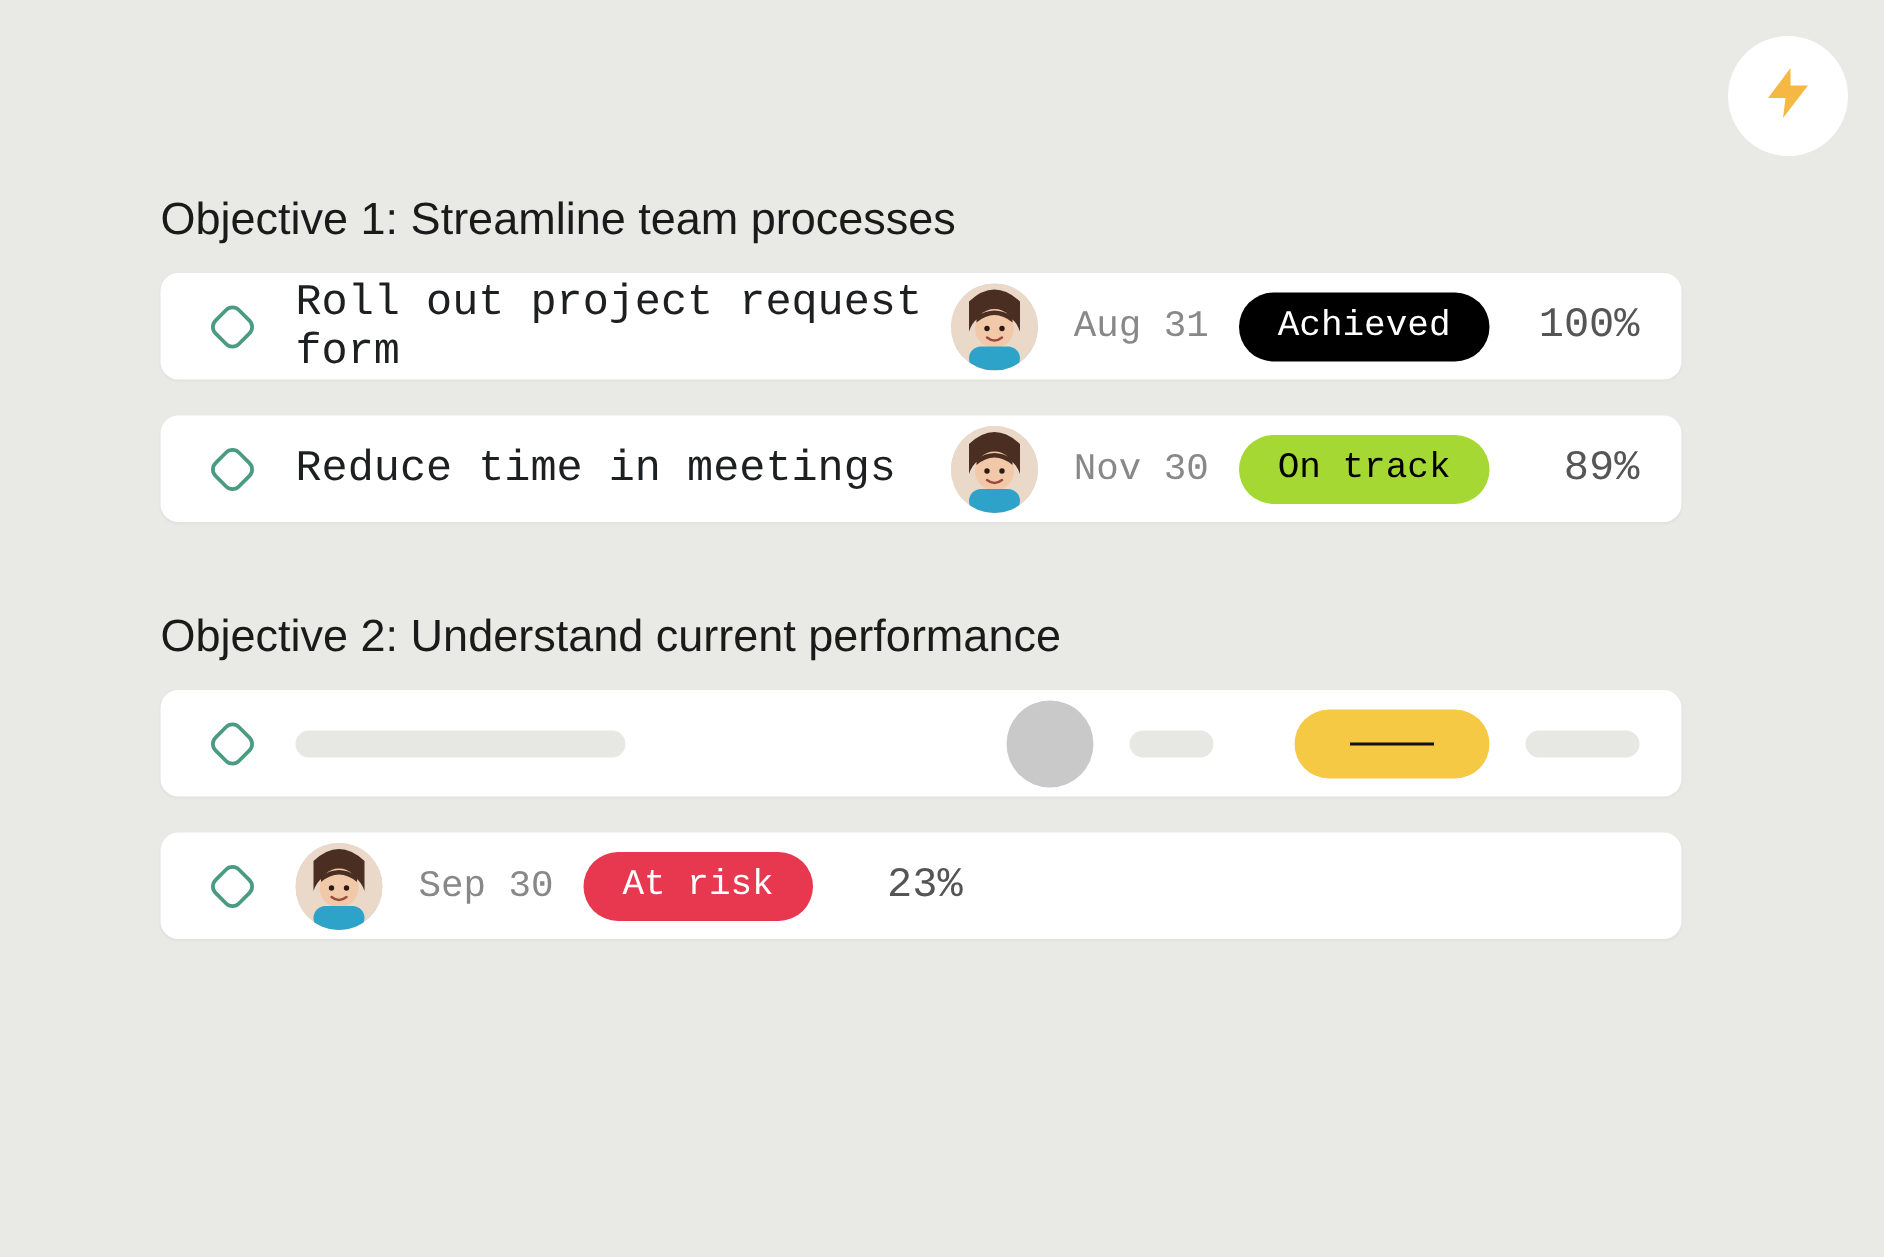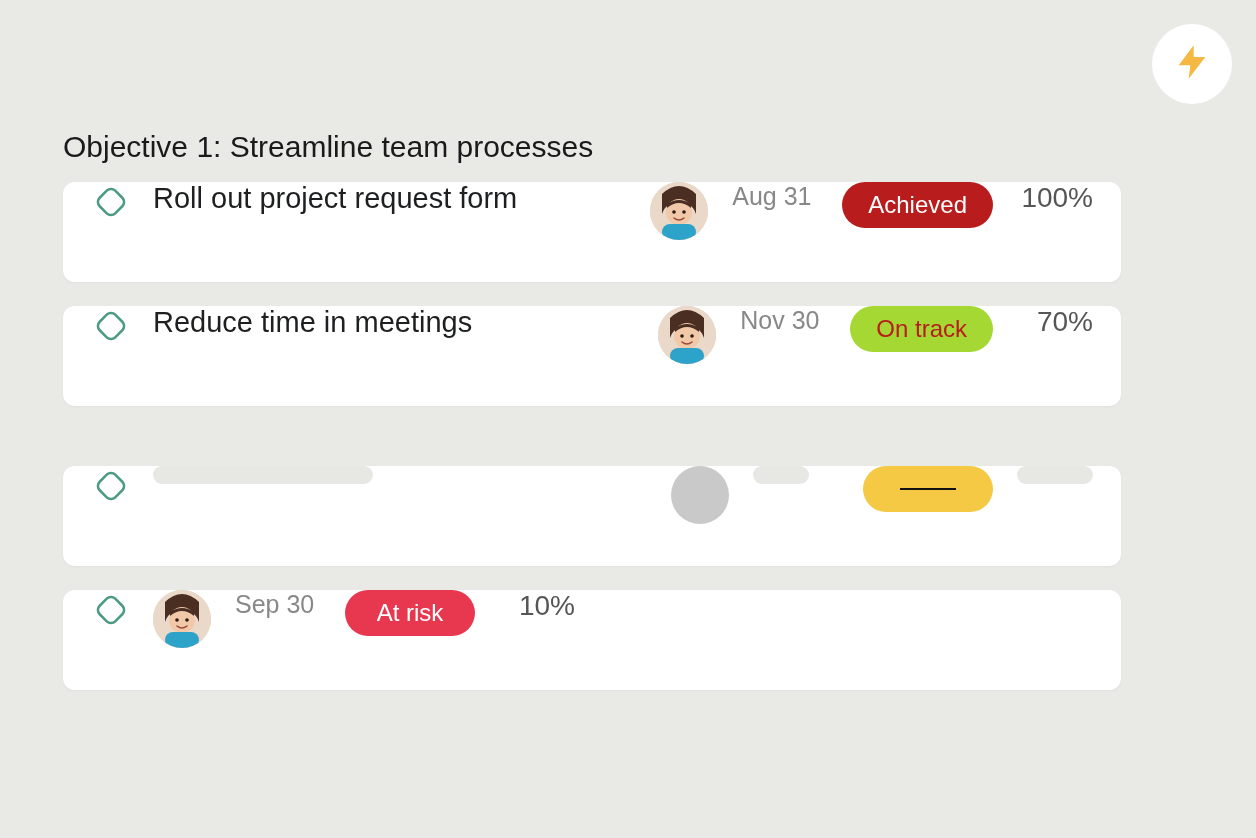--- a/index.html
+++ b/index.html
@@ -17,37 +17,39 @@
       right: 24px;
       width: 80px;
       height: 80px;
       border-radius: 50%;
       background: #ffffff;
       display: flex;
       align-items: center;
       justify-content: center;
     }
     .container {
-      padding: 130px 135px 0 63px;
+      padding: 130px 135px 0 107px;
     }
     .objective-group { margin-bottom: 60px; }
     .objective-title {
       font-size: 30px;
       font-weight: 500;
       color: #1a1a1a;
       margin-bottom: 18px;
     }
     .kr-card {
       background: #ffffff;
       border-radius: 12px;
-      height: 100px;
-      display: flex;
+      height: 71px;
+      display: flex;
+      align-items: center;
       padding: 0 28px;
       margin-bottom: 24px;
       box-shadow: 0 1px 2px rgba(0,0,0,0.04);
+      font-family: Liberation Mono, monospace;
     }
     .diamond-icon {
       width: 40px;
       height: 40px;
       flex-shrink: 0;
       margin-right: 22px;
       display: flex;
       align-items: center;
       justify-content: center;
     }
@@ -85,22 +87,22 @@
       display: flex;
       align-items: center;
       justify-content: center;
       padding: 0 26px;
       font-size: 24px;
       font-weight: 500;
       flex-shrink: 0;
       margin-right: 24px;
       min-width: 130px;
     }
-    .status-achieved { background: #b91c1c; color: #ffffff; }
-    .status-ontrack  { background: #a5d832; color: #b91c1c; }
+    .status-achieved { background: #000000; color: #ffffff; }
+    .status-ontrack  { background: #a5d832; color: #000000; }
     .status-atrisk   { background: #e8384f; color: #ffffff; }
     .status-placeholder {
       background: #f5c944;
       width: 130px;
       position: relative;
     }
     .status-placeholder::after {
       content: "";
       display: block;
       width: 56px;
@@ -189,25 +191,26 @@
             <circle cx="29" cy="30" r="13" fill="#f2c9a8"></circle>
             <path d="M17 26 Q29 16 41 26 L41 22 Q29 14 17 22 Z" fill="#4a2e22"></path>
             <circle cx="24" cy="30" r="1.8" fill="#2a1a14"></circle>
             <circle cx="34" cy="30" r="1.8" fill="#2a1a14"></circle>
             <path d="M24 36 Q29 40 34 36" stroke="#9b4a3c" stroke-width="1.6" fill="none" stroke-linecap="round"></path>
             <rect x="12" y="42" width="34" height="16" rx="8" fill="#2ea3c9"></rect>
           </svg>
       </div>
       <div class="due-date">Nov 30</div>
       <div class="status-pill status-ontrack">On track</div>
-      <div class="progress">70%</div>
+      <div class="progress">89%</div>
     </div>
   </div>
 
   <div class="objective-group">
+    <h2 class="objective-title">Objective 2: Understand current performance</h2>
 
     <div class="kr-card">
       <span class="diamond-icon">
         <svg width="40" height="40" viewBox="0 0 40 40">
             <rect x="9" y="9" width="22" height="22" rx="6" transform="rotate(45 20 20)" fill="none" stroke="#4a9b82" stroke-width="2.5"></rect>
           </svg>
       </span>
       <div class="kr-title">
         <div class="skel-title"></div>
       </div>
@@ -230,17 +233,17 @@
             <circle cx="29" cy="30" r="13" fill="#f2c9a8"></circle>
             <path d="M17 26 Q29 16 41 26 L41 22 Q29 14 17 22 Z" fill="#4a2e22"></path>
             <circle cx="24" cy="30" r="1.8" fill="#2a1a14"></circle>
             <circle cx="34" cy="30" r="1.8" fill="#2a1a14"></circle>
             <path d="M24 36 Q29 40 34 36" stroke="#9b4a3c" stroke-width="1.6" fill="none" stroke-linecap="round"></path>
             <rect x="12" y="42" width="34" height="16" rx="8" fill="#2ea3c9"></rect>
           </svg>
       </div>
       <div class="due-date">Sep 30</div>
       <div class="status-pill status-atrisk">At risk</div>
-      <div class="progress">10%</div>
+      <div class="progress">23%</div>
     </div>
   </div>
 
 </div>
 
 </body></html>

